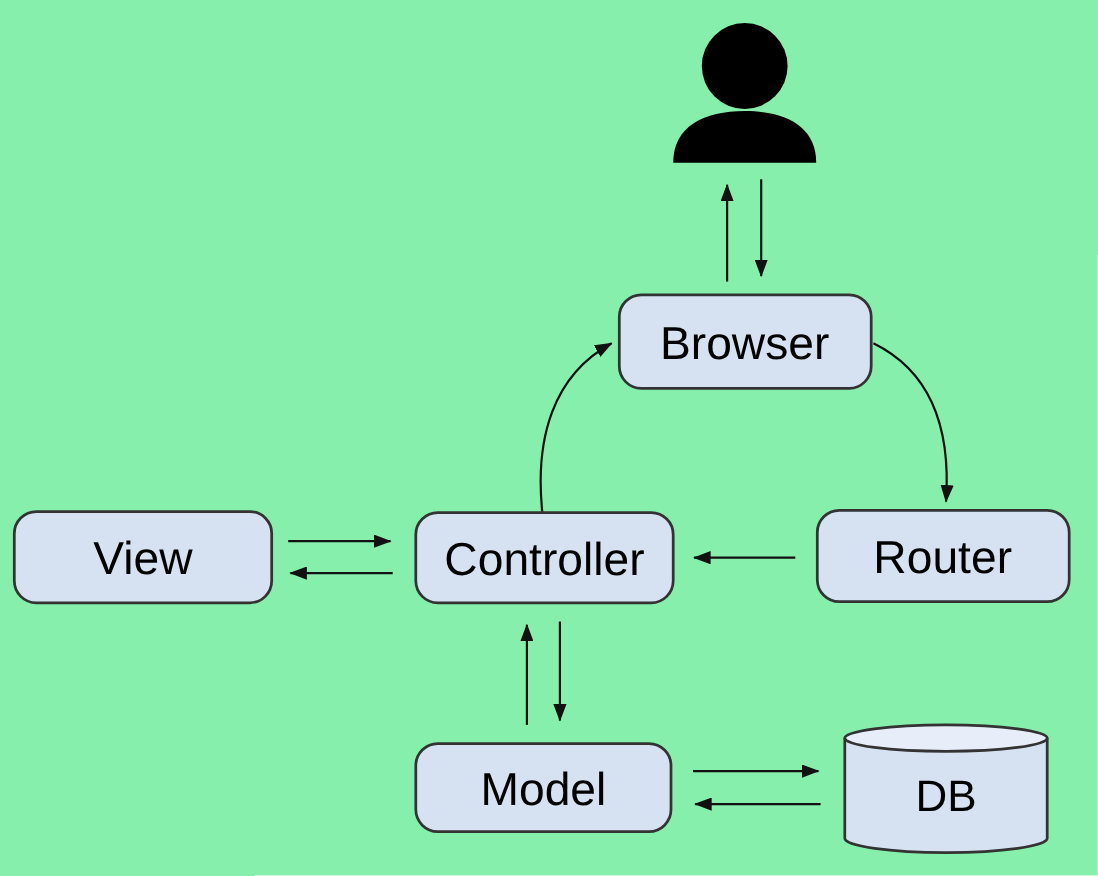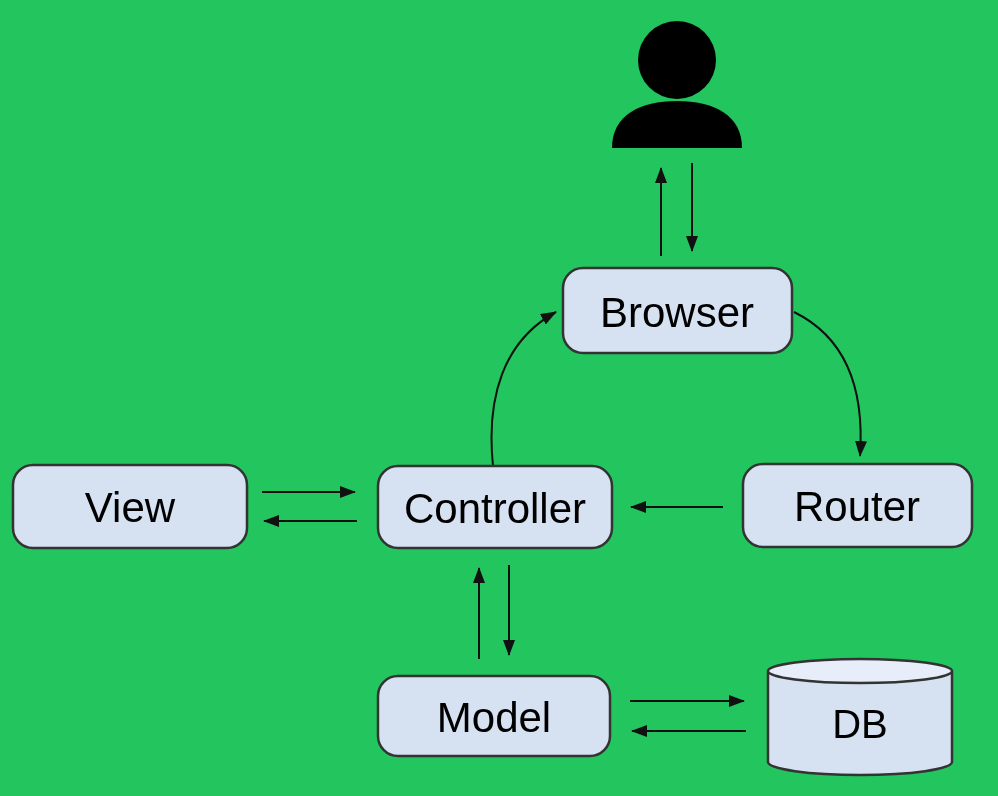--- a/index.html
+++ b/index.html
@@ -4,21 +4,21 @@
 <style>
   html, body {
     margin: 0;
     padding: 0;
     background: #ffffff;
   }
   .canvas {
     position: relative;
     width: 998px;
     height: 796px;
-    background: #22c55e;
+    background: #86efac;
     font-family: "Liberation Sans", sans-serif;
   }
   svg { display: block; }
   .arrow {
     fill: none;
     stroke-width: 2;
   }
   .node {
     stroke-width: 2.5;
   }

